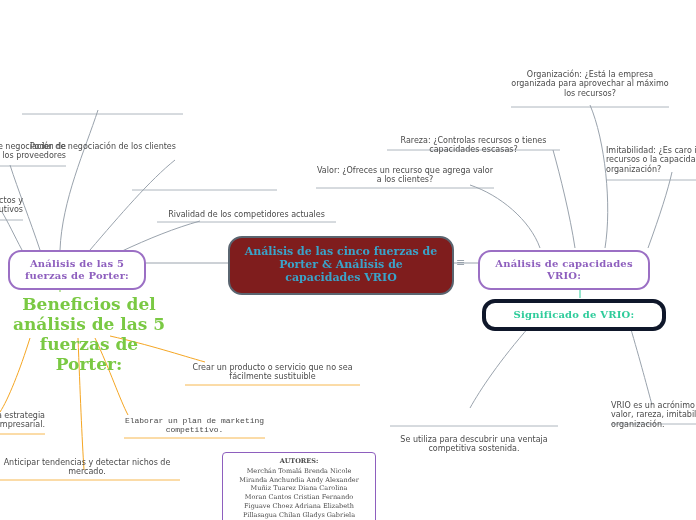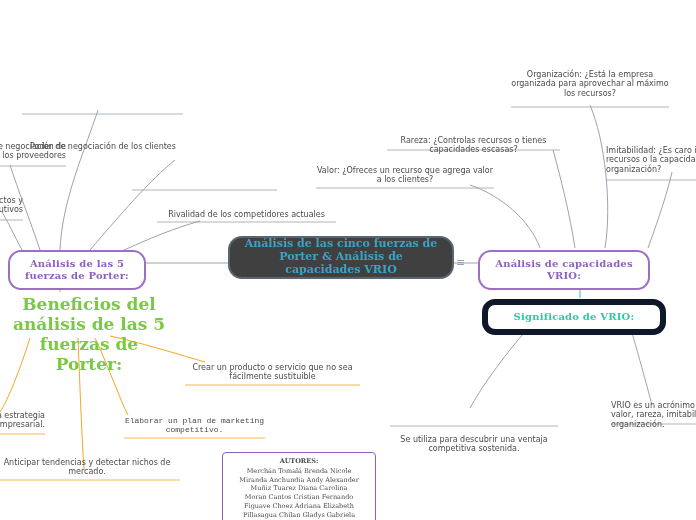--- a/index.html
+++ b/index.html
@@ -26,42 +26,42 @@
   .node {
     position: absolute;
     box-sizing: border-box;
     text-align: center;
     line-height: 1.18;
   }
   
   .central {
     border: 2px solid #5a6570;
     border-radius: 14px;
-    background: #404040;
+    background: #7f1d1d;
     color: #3aa3c9;
     font-weight: bold;
     font-size: 11px;
-    padding: 0 10px;
+    padding: 8px 10px;
     font-family: "DejaVu Serif", serif;
   }
   
   .branch {
     border-radius: 13px;
     background: #ffffff;
     font-weight: bold;
     font-size: 10px;
     padding: 6px 10px;
     letter-spacing: 0.2px;
   }
   .branch-purple {
     border: 2px solid #9b6fc4;
     color: #8e5fbe;
   }
   .branch-teal {
-    border: 6px solid #0f172a;
+    border: 4px solid #0f172a;
     color: #2ecc9b;
   }
   .branch-plain-green {
     color: #7ac943;
     font-weight: bold;
     font-size: 17px;
     background: transparent;
     border: none;
   }
   

